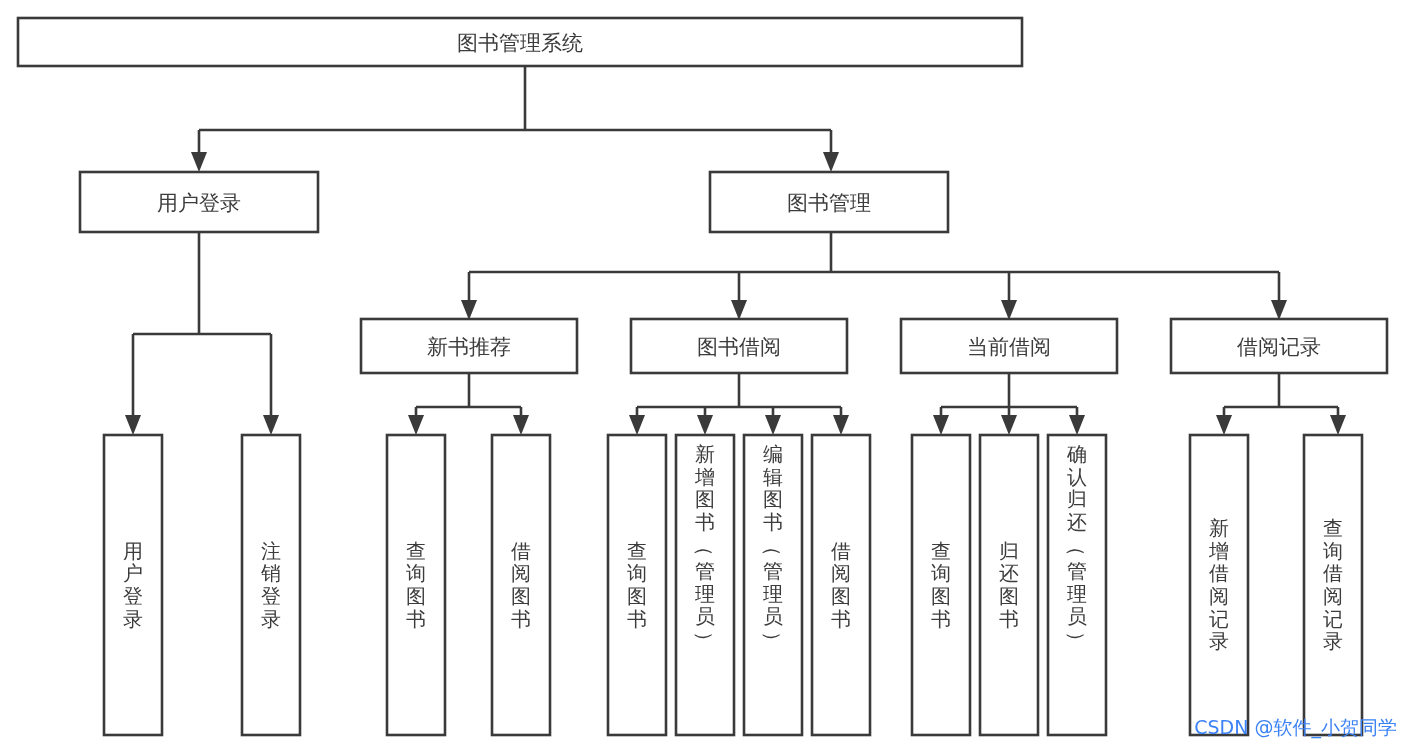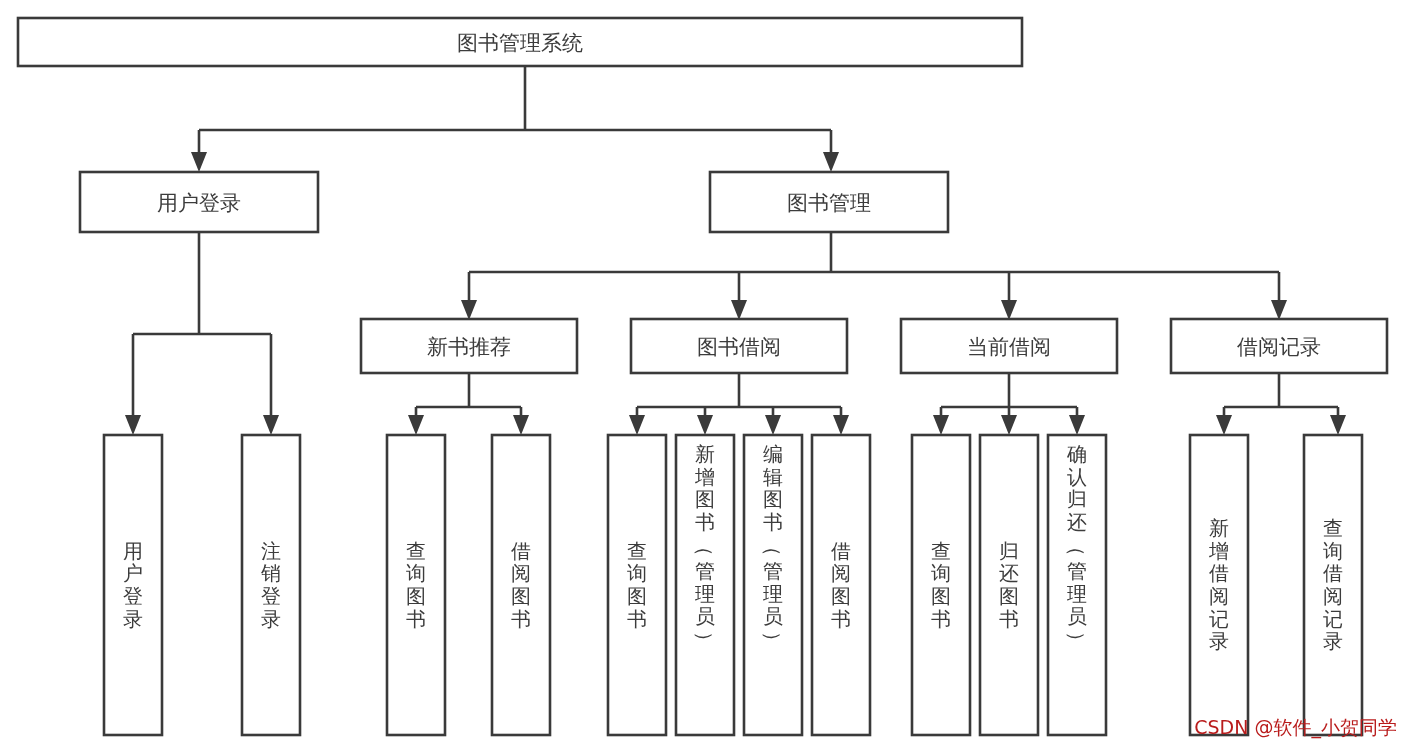--- a/index.html
+++ b/index.html
@@ -63,21 +63,21 @@
     display: block;
   }
   .node-label-v .vchar.rot {
     transform: rotate(90deg);
     margin: 2px 0;
   }
   .watermark {
     position: absolute;
     right: 8px;
     bottom: 6px;
-    color: #b91c1c;
+    color: #3b82f6;
     font-family: "DejaVu Sans", "Liberation Sans", sans-serif;
     font-size: 19px;
     white-space: nowrap;
     pointer-events: none;
   }
 </style>
 </head>
 <body>
 
 <div id="diagram-root">

